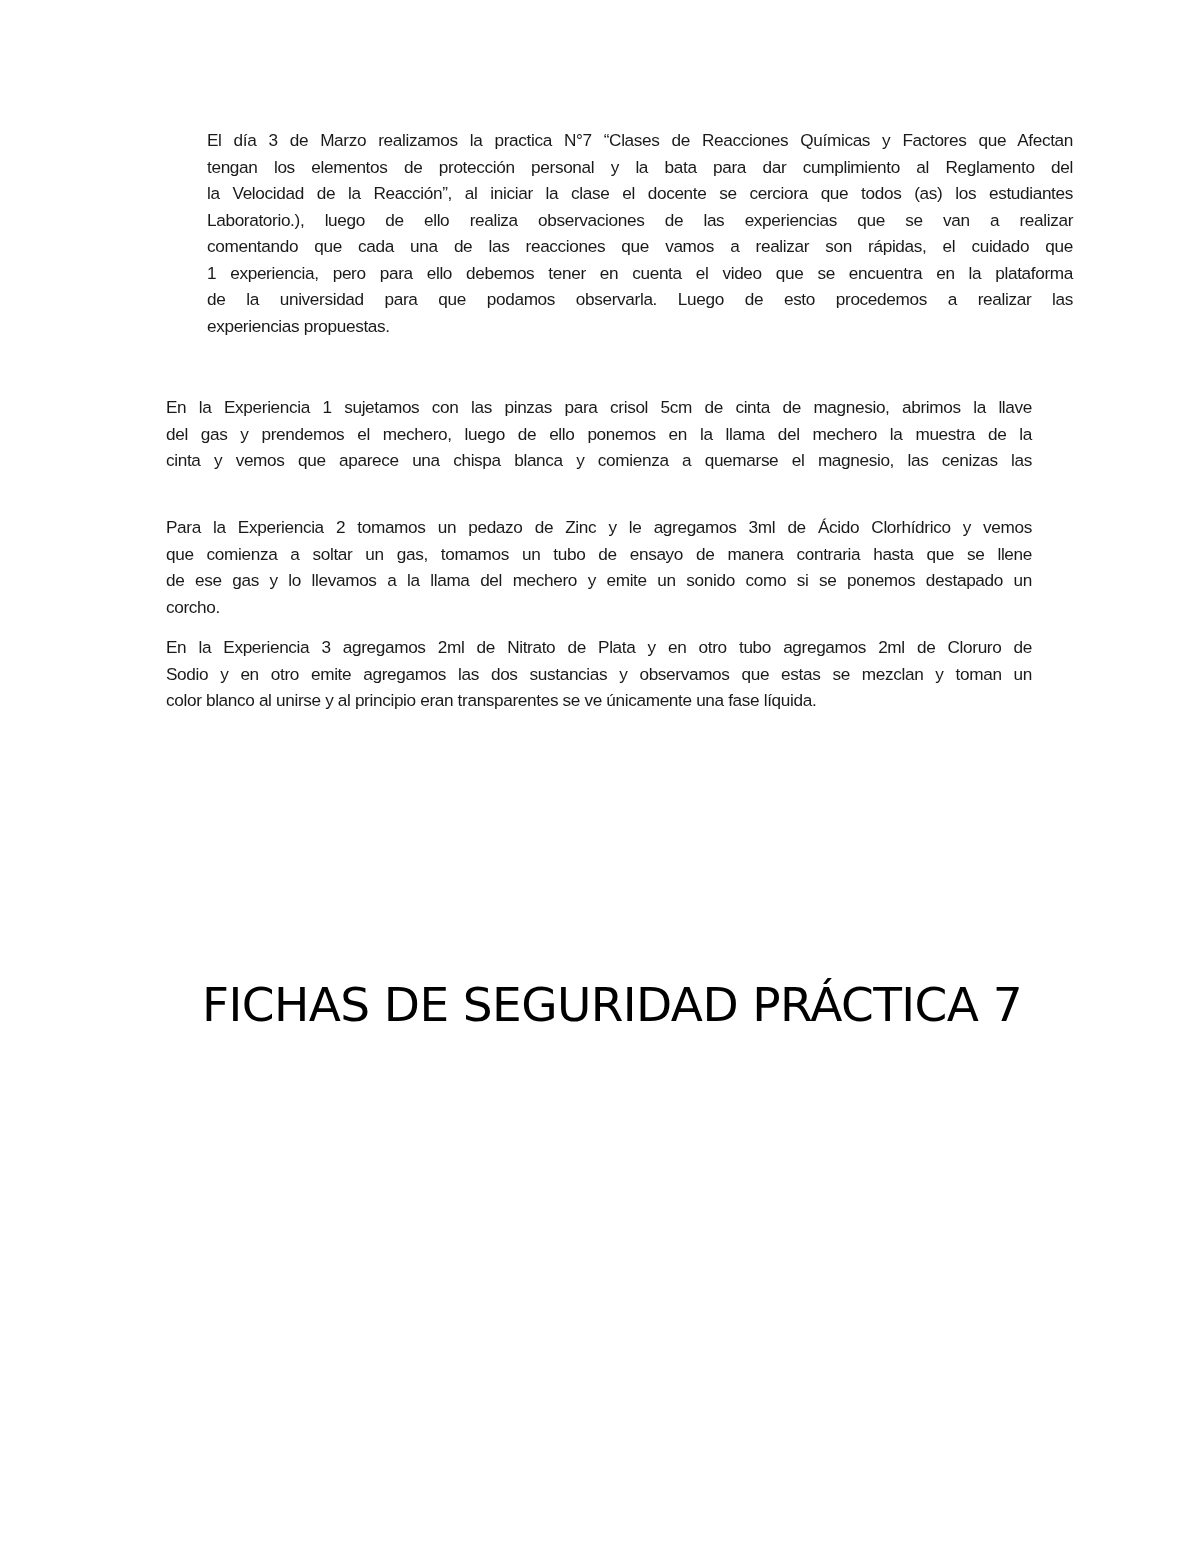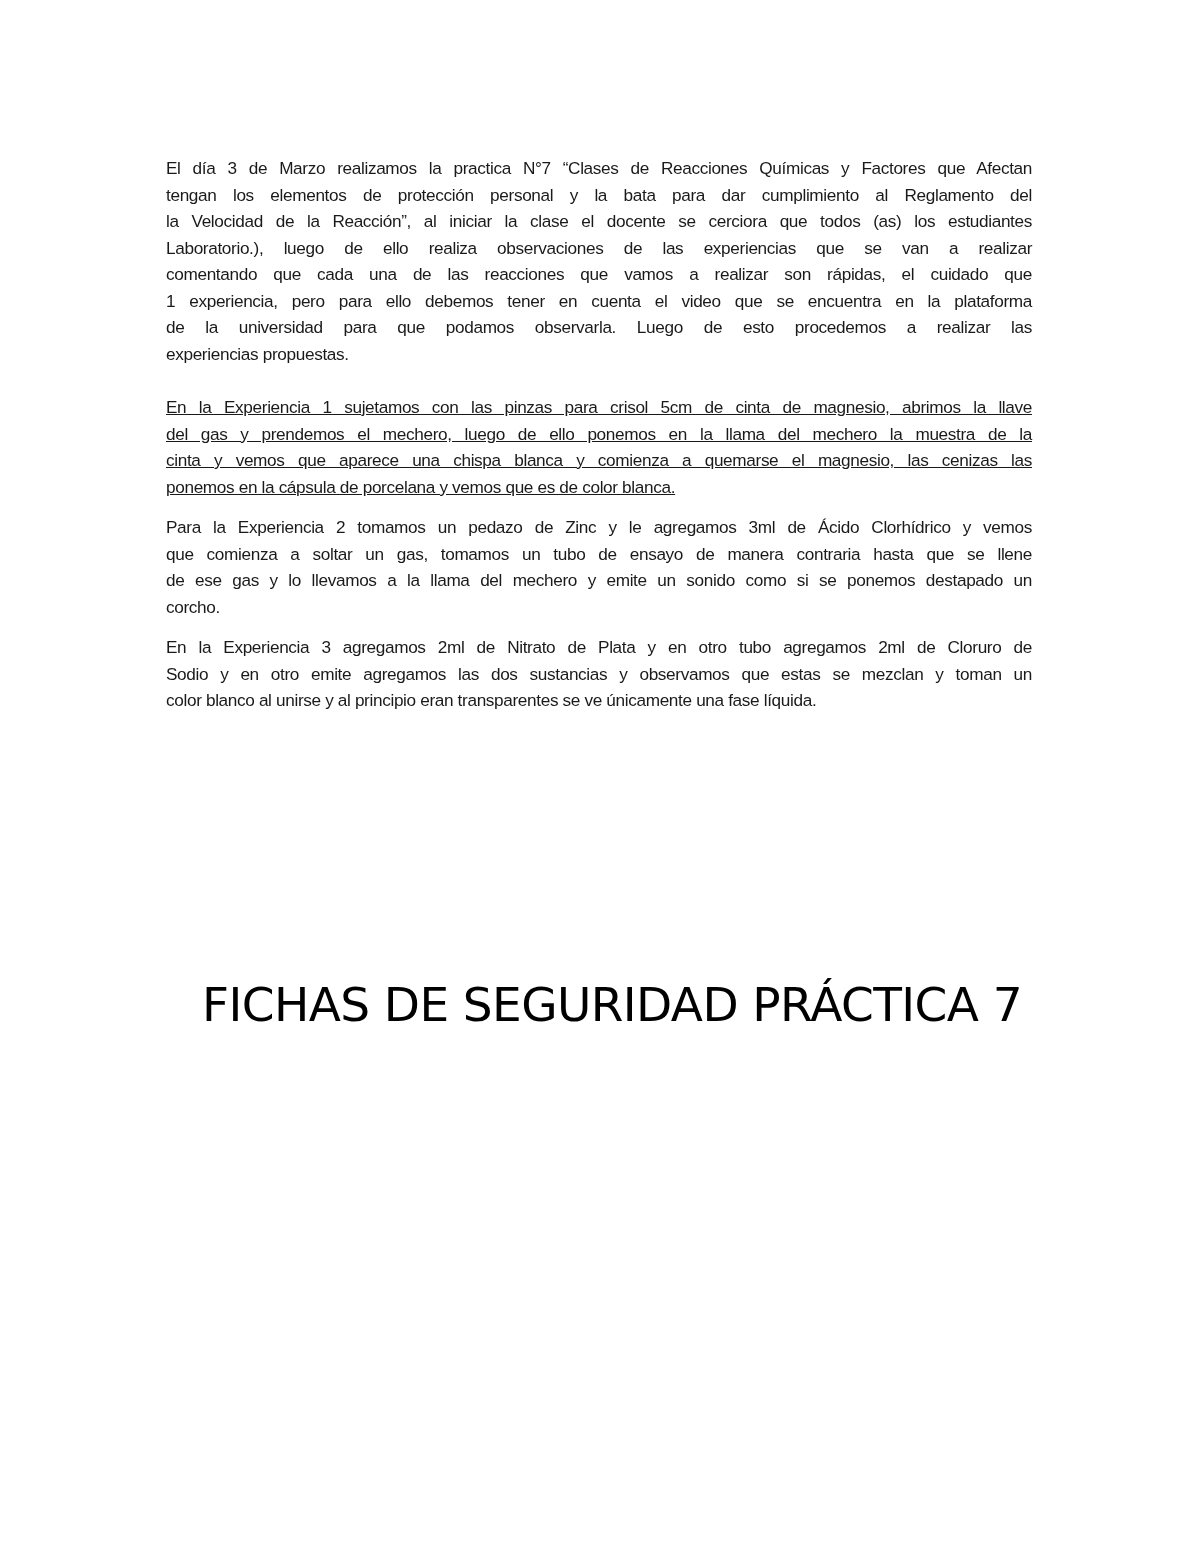--- a/index.html
+++ b/index.html
@@ -18,36 +18,35 @@
       position: absolute; left: 12px; width: 1200px; top: 944px; text-align: center;
       font-size: 47px; line-height: 60px; color: #000000; letter-spacing: -0.6px;
       font-family: "DejaVu Sans", sans-serif; font-weight: normal;
     }
   </style>
 </head>
 <body>
 
 <div class="page">
 
-  <div class="para" style="top:155px;">
+  <div class="para" style="top:127px;margin-left:41px;">
     <span class="line j">El día 3 de Marzo realizamos la practica N°7 “Clases de Reacciones Químicas y Factores que Afectan</span>
     <span class="line j">tengan los elementos de protección personal y la bata para dar cumplimiento al Reglamento del</span>
     <span class="line j">la Velocidad de la Reacción”, al iniciar la clase el docente se cerciora que todos (as) los estudiantes</span>
     <span class="line j">Laboratorio.), luego de ello realiza observaciones de las experiencias que se van a realizar</span>
     <span class="line j">comentando que cada una de las reacciones que vamos a realizar son rápidas, el cuidado que</span>
     <span class="line j">1 experiencia, pero para ello debemos tener en cuenta el  video que se encuentra en la plataforma</span>
     <span class="line j">de la universidad para que podamos observarla. Luego de esto procedemos a realizar las</span>
     <span class="line">experiencias propuestas.</span>
   </div>
 
-  <div class="para" style="top:394px;text-decoration:underline;">
+  <div class="para" style="top:394px;">
     <span class="line j">En la Experiencia 1 sujetamos con las pinzas para crisol 5cm de cinta de magnesio, abrimos la llave</span>
     <span class="line j">del gas y prendemos el mechero, luego de ello ponemos en la llama del mechero la muestra de la</span>
     <span class="line j">cinta y vemos que aparece una chispa blanca y comienza a quemarse el magnesio, las cenizas las</span>
-    <span class="line">ponemos en la cápsula de porcelana y vemos que es de color blanca.</span>
   </div>
 
   <div class="para" style="top:514px;">
     <span class="line j">Para la Experiencia 2 tomamos un pedazo de Zinc y le agregamos 3ml de Ácido Clorhídrico y vemos</span>
     <span class="line j">que comienza a soltar un gas, tomamos un tubo de ensayo de manera contraria hasta que se llene</span>
     <span class="line j">de ese gas y lo llevamos a la llama del mechero y emite un sonido como si se ponemos destapado un</span>
     <span class="line">corcho.</span>
   </div>
 
   <div class="para" style="top:634px;">

